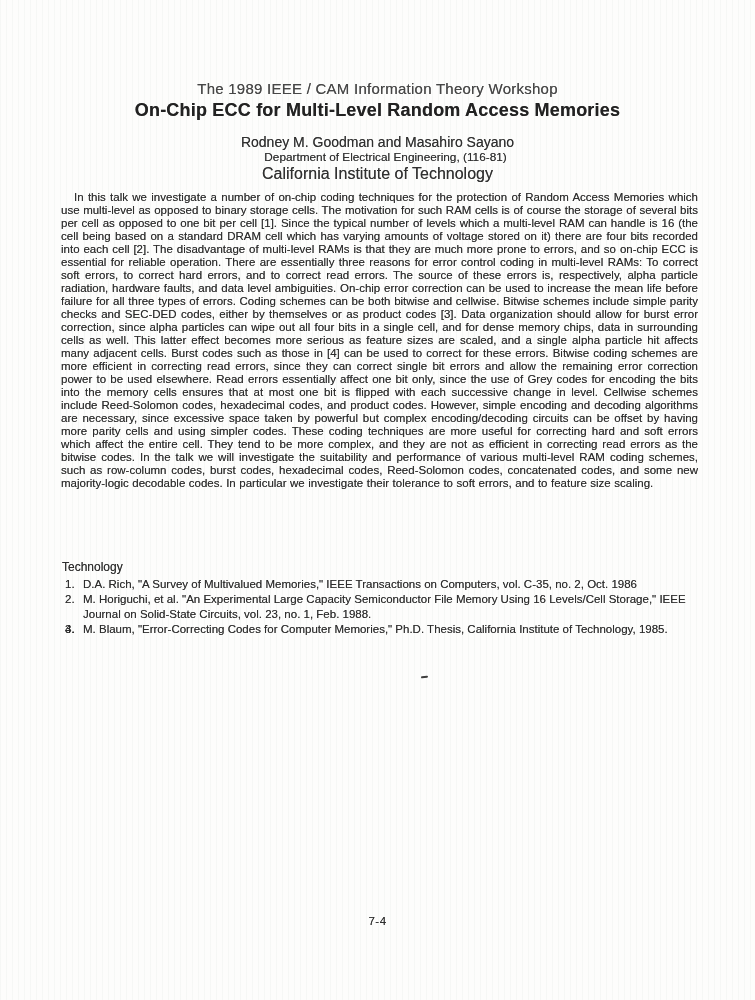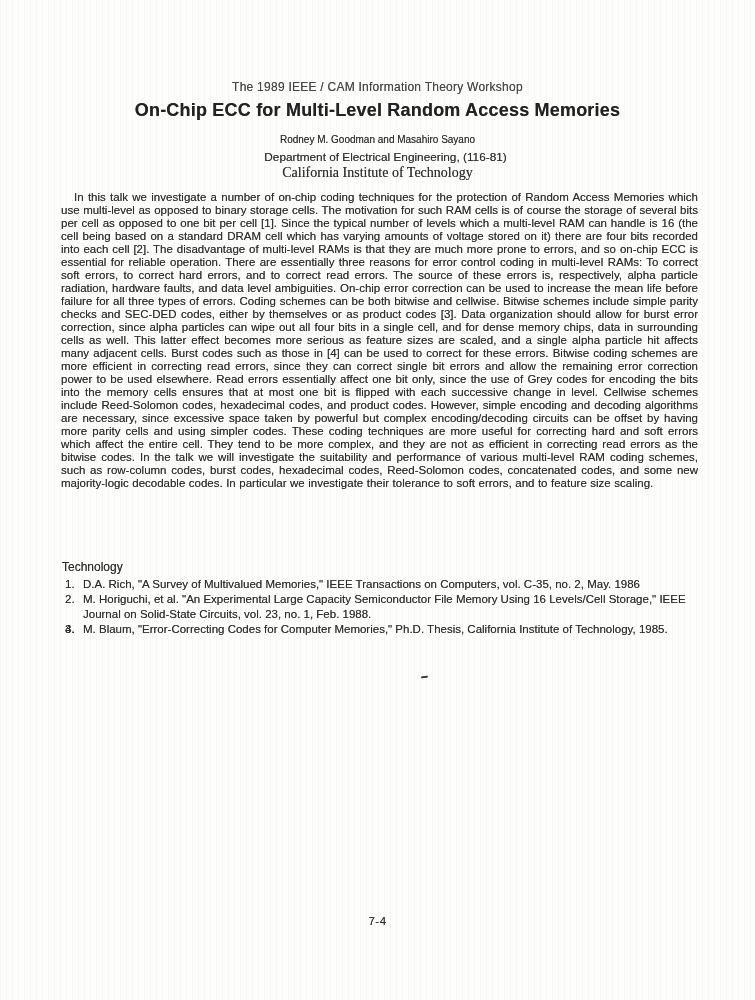--- a/index.html
+++ b/index.html
@@ -15,38 +15,38 @@
       #fdfdfc;
     font-family: "Liberation Sans", sans-serif;
     color: #2b2b2b;
     overflow: hidden;
   }
   .page * { text-shadow: 0 0 0.45px rgba(45,45,45,0.65); }
 
   .running-header {
     position: absolute; top: 80px; left: 0; width: 100%;
     text-align: center;
-    font-size: 12px; letter-spacing: 0.25px; color: #474747;
+    font-size: 15px; letter-spacing: 0.25px; color: #474747;
   }
   .paper-title {
     position: absolute; top: 100px; left: 0; width: 100%;
     text-align: center; margin: 0;
     font-size: 18px; font-weight: bold; letter-spacing: 0.2px; color: #222;
   }
   .authors-line {
     position: absolute; top: 134px; left: 0; width: 100%;
-    text-align: center; font-size: 10px; color: #303030;
+    text-align: center; font-size: 14px; color: #303030;
   }
   .affil-line1 {
     position: absolute; top: 150px; left: 8px; width: 100%;
     text-align: center; font-size: 11.8px; color: #303030;
   }
   .affil-line2 {
     position: absolute; top: 165px; left: 0; width: 100%;
-    text-align: center; font-size: 14px; color: #303030; font-family: Liberation Serif, serif;
+    text-align: center; font-size: 16px; color: #303030;
   }
   .abstract {
     position: absolute; top: 191px; left: 61px; width: 637px;
     margin: 0;
     font-size: 11.5px; line-height: 13px;
     text-align: justify; text-indent: 13px;
     color: #2e2e2e;
     word-spacing: 0.3px;
   }
   .refs-heading {
@@ -88,21 +88,21 @@
   <div class="affil-line2">California Institute of Technology</div>
 
   <p class="abstract">In this talk we investigate a number of on-chip coding techniques for the protection of Random Access Memories which use multi-level as opposed to binary storage cells. The motivation for such RAM cells is of course the storage of several bits per cell as opposed to one bit per cell [1]. Since the typical number of levels which a multi-level RAM can handle is 16 (the cell being based on a standard DRAM cell which has varying amounts of voltage stored on it) there are four bits recorded into each cell [2]. The disadvantage of multi-level RAMs is that they are much more prone to errors, and so on-chip ECC is essential for reliable operation. There are essentially three reasons for error control coding in multi-level RAMs: To correct soft errors, to correct hard errors, and to correct read errors. The source of these errors is, respectively, alpha particle radiation, hardware faults, and data level ambiguities. On-chip error correction can be used to increase the mean life before failure for all three types of errors. Coding schemes can be both bitwise and cellwise. Bitwise schemes include simple parity checks and SEC-DED codes, either by themselves or as product codes [3]. Data organization should allow for burst error correction, since alpha particles can wipe out all four bits in a single cell, and for dense memory chips, data in surrounding cells as well. This latter effect becomes more serious as feature sizes are scaled, and a single alpha particle hit affects many adjacent cells. Burst codes such as those in [4] can be used to correct for these errors. Bitwise coding schemes are more efficient in correcting read errors, since they can correct single bit errors and allow the remaining error correction power to be used elsewhere. Read errors essentially affect one bit only, since the use of Grey codes for encoding the bits into the memory cells ensures that at most one bit is flipped with each successive change in level. Cellwise schemes include Reed-Solomon codes, hexadecimal codes, and product codes. However, simple encoding and decoding algorithms are necessary, since excessive space taken by powerful but complex encoding/decoding circuits can be offset by having more parity cells and using simpler codes. These coding techniques are more useful for correcting hard and soft errors which affect the entire cell. They tend to be more complex, and they are not as efficient in correcting read errors as the bitwise codes. In the talk we will investigate the suitability and performance of various multi-level RAM coding schemes, such as row-column codes, burst codes, hexadecimal codes, Reed-Solomon codes, concatenated codes, and some new majority-logic decodable codes. In particular we investigate their tolerance to soft errors, and to feature size scaling.</p>
 
   <div class="refs-heading">Technology</div>
 
   <div class="refs-list">
 
     <div class="ref-item">
       <span class="ref-num">1.</span>
-      <span class="ref-body"><span>D.A. Rich, "A Survey of Multivalued Memories," </span><span class="it">IEEE Transactions on Computers</span><span>, vol. C-35, no. 2, May. 1986</span></span>
+      <span class="ref-body"><span>D.A. Rich, "A Survey of Multivalued Memories," </span><span class="it">IEEE Transactions on Computers</span><span>, vol. C-35, no. 2, Oct. 1986</span></span>
     </div>
 
     <div class="ref-item">
       <span class="ref-num">2.</span>
       <span class="ref-body"><span>M. Horiguchi, et al. "An Experimental Large Capacity Semiconductor File Memory Using 16 Levels/Cell Storage," </span><span class="it">IEEE Journal on Solid-State Circuits</span><span>, vol. 23, no. 1, Feb. 1988.</span></span>
     </div>
 
     <div class="ref-item">
       <span class="ref-num">3.</span>
     </div>

